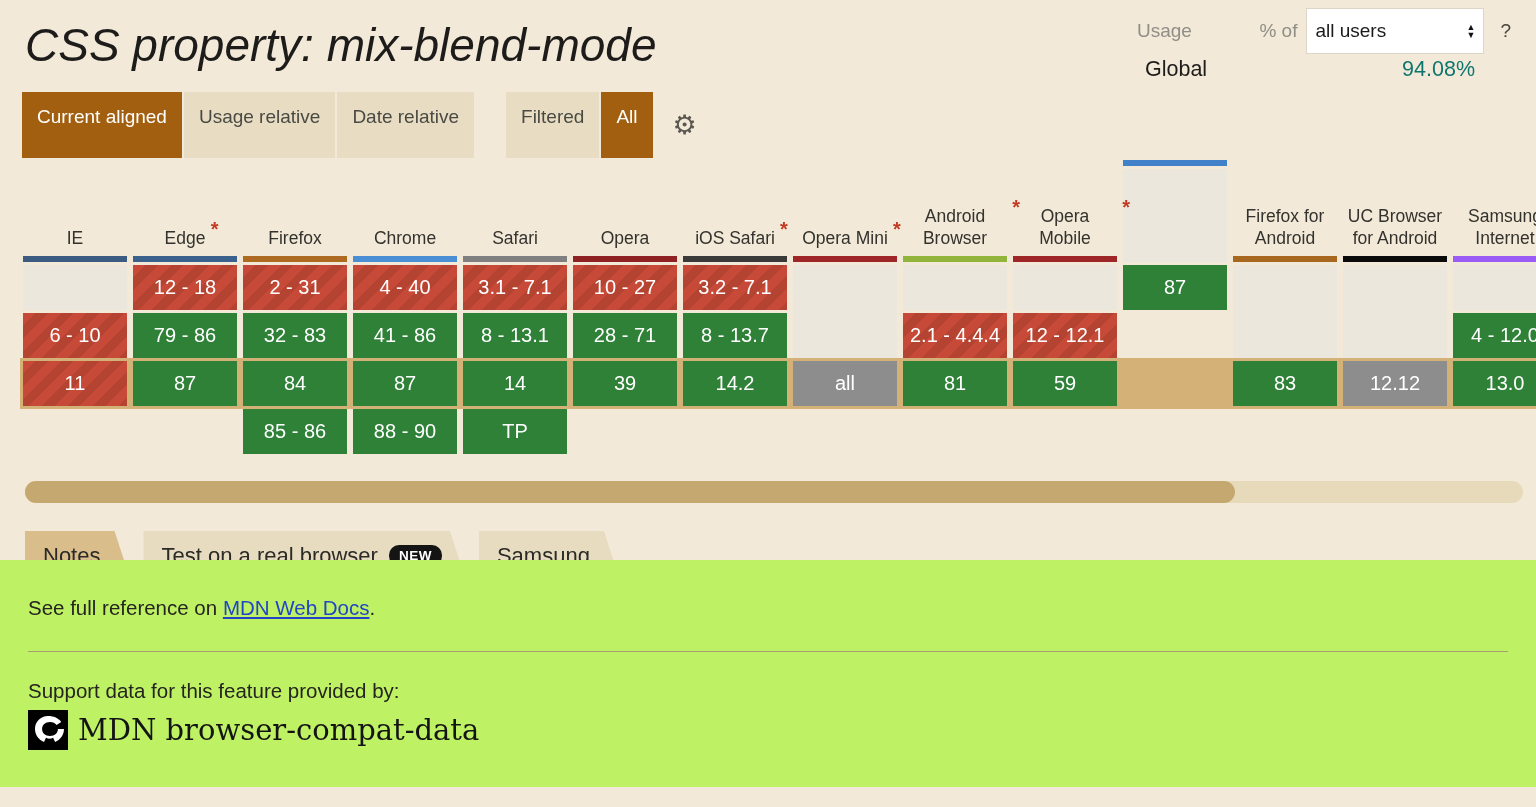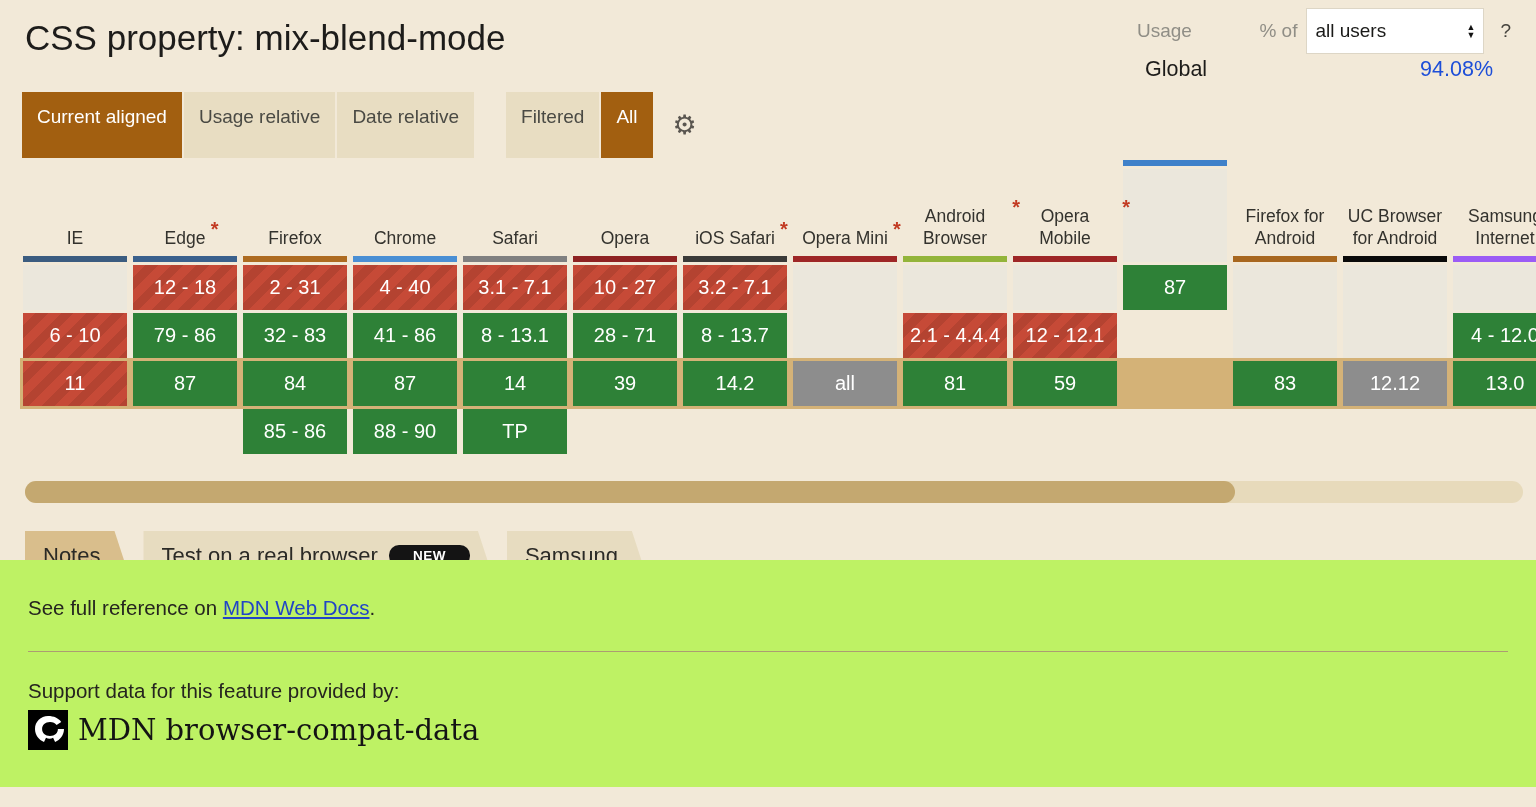--- a/index.html
+++ b/index.html
@@ -2,31 +2,31 @@
 <html><head>
 <meta charset="utf-8">
 <style>
   html,body{margin:0;padding:0;}
   body{
     width:1536px;height:807px;position:relative;overflow:hidden;
     background:#f2e9d8;color:#25241f;
     font-family:"Liberation Sans", sans-serif;
   }
   
-  .title{position:absolute;left:25px;top:18px;font-size:35px;font-weight:400;color:#1d1c1a;}
+  .title{position:absolute;left:25px;top:18px;font-size:46px;font-weight:400;color:#1d1c1a;font-style:italic;}
   .usage{position:absolute;right:25px;top:16px;width:374px;}
   .usage-row1{display:flex;align-items:center;height:30px;}
   .muted{color:#908e86;font-size:19px;}
   .select{background:#ffffff;border:1px solid #ddd6c6;width:160px;height:28px;display:flex;align-items:center;
           padding:8px 8px;margin-left:9px;font-size:19px;color:#1a1a18;}
   .select .arrows{margin-left:auto;display:flex;flex-direction:column;font-size:9px;line-height:8px;color:#111;}
   .help{margin-left:16px;font-size:19px;color:#44423c;cursor:pointer;}
   .usage-row2{display:flex;margin-top:11px;font-size:21.5px;align-items:center;}
   .usage-row2 .g{margin-left:8px;color:#1d1c1a;}
-  .usage-row2 .v{margin-left:auto;margin-right:18px;color:#1d4ed8;}
+  .usage-row2 .v{margin-left:auto;margin-right:36px;color:#0f766e;}
   
   .controls{position:absolute;left:22px;top:104px;display:flex;align-items:center;height:42px;}
   .btn{height:58px;line-height:42px;padding:4px 15px;font-size:19px;background:#e8ddc2;color:#4a4a44;
        margin-right:2px;cursor:pointer;white-space:nowrap;}
   .btn.active{background:#a25f10;color:#fff;}
   .spacer{width:30px;}
   .gear{font-size:27px;color:#5a5650;margin-left:18px;cursor:pointer;}
   
   .table-wrap{position:absolute;left:20px;top:160px;width:1516px;height:296px;overflow:hidden;}
   .band{position:absolute;left:0;top:198px;width:100%;height:51px;background:#d4b277;}
@@ -46,21 +46,21 @@
   .cell.span2{height:93px;}
   
   .scroll-track{position:absolute;left:25px;top:481px;width:1498px;height:22px;background:#e7dabb;border-radius:11px;}
   .scroll-thumb{width:1210px;height:22px;background:#c4a870;border-radius:11px;}
   
   .tabs{position:absolute;left:25px;top:531px;display:flex;gap:13px;height:49px;}
   .tab{display:flex;align-items:center;padding:0 30px 0 18px;font-size:22px;color:#2b2a26;background:#e7dcc0;
        clip-path:polygon(0 0, calc(100% - 16px) 0, 100% 100%, 0 100%);cursor:pointer;white-space:nowrap;}
   .tab.active{background:#d9be8c;}
   .badge{background:#141414;color:#fff;font-size:13.5px;font-weight:bold;letter-spacing:.5px;
-         padding:3px 24px;margin-left:11px;margin-right:-6px;border-radius:10px;}
+         padding:3px 10px;margin-left:11px;margin-right:-6px;border-radius:10px;}
   
   .panel{position:absolute;left:0;top:560px;width:1536px;height:227px;background:#bef264;}
   .panel-ref{margin:36px 28px 0;font-size:20.5px;color:#25241f;}
   .panel a{color:#2145c6;}
   .divider{border:none;border-top:1px solid #ac9c72;margin:31px 28px 0;}
   .panel-support{margin:27px 28px 0;font-size:20.5px;}
   .provider{display:flex;align-items:center;margin:7px 28px 0;cursor:pointer;}
   .logo{width:40px;height:40px;margin-right:10px;flex:none;}
   .provider-name{font-family:"DejaVu Serif", serif;font-size:29px;color:#141414;}
 </style>

